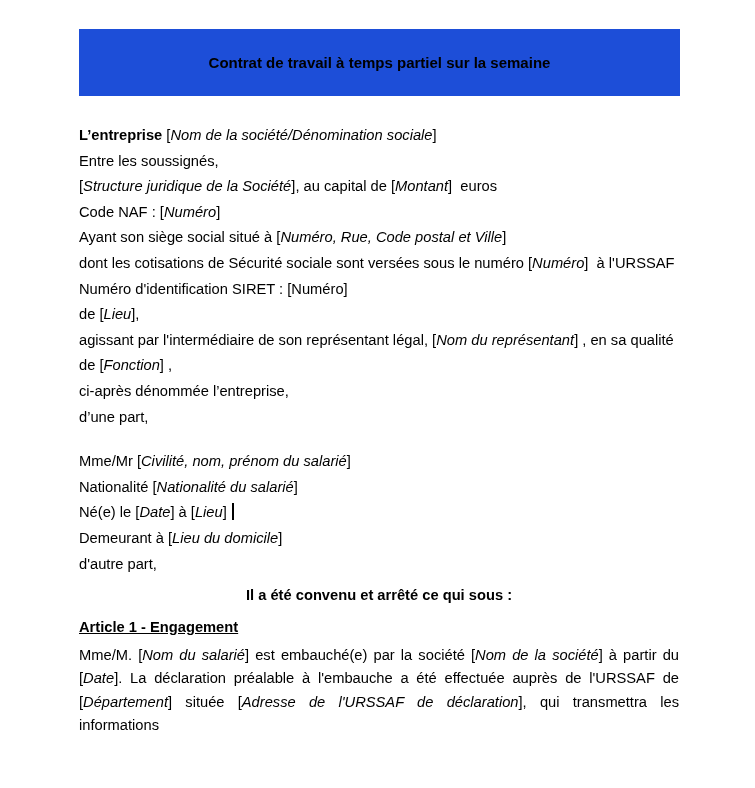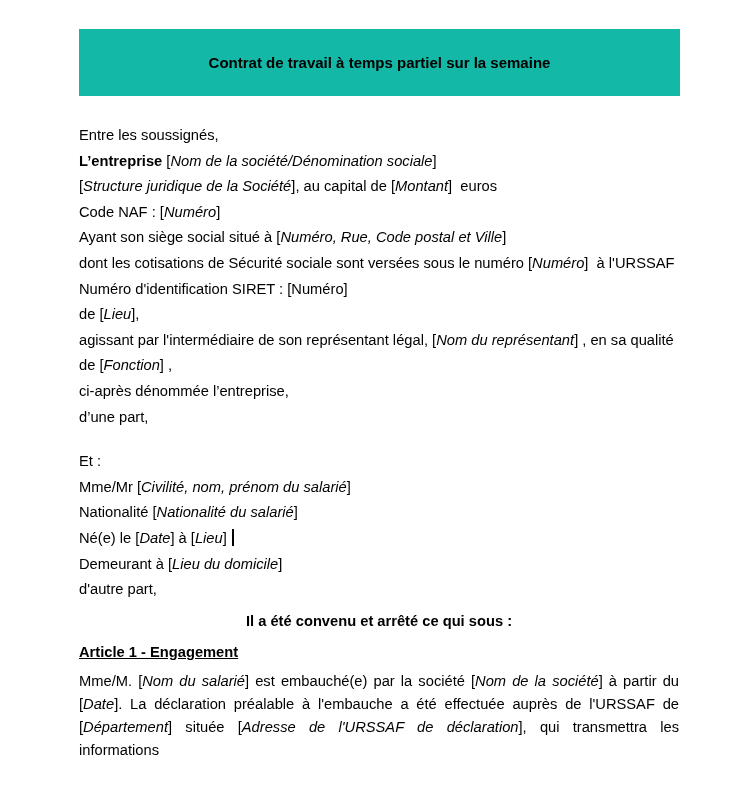--- a/index.html
+++ b/index.html
@@ -62,38 +62,37 @@
     height: 17px;
     background: #000000;
     vertical-align: -3px;
     margin-left: 1px;
   }
 </style>
 </head>
 <body>
 
 <div class="page">
-  <div class="banner" style="background: #14b8a6;">
+  <div class="banner" style="background: #1d4ed8;">
     <div class="banner-title">Contrat de travail à temps partiel sur la semaine</div>
   </div>
   <div class="doc-body">
+      <div class="line align-left variant-paragraph"><span class="run-bold">L’entreprise</span><span class="run-regular"> [</span><span class="run-italic">Nom de la société/Dénomination sociale</span><span class="run-regular">]</span></div>
       <div class="line align-left variant-paragraph"><span class="run-regular">Entre les soussignés,</span></div>
-      <div class="line align-left variant-paragraph"><span class="run-bold">L’entreprise</span><span class="run-regular"> [</span><span class="run-italic">Nom de la société/Dénomination sociale</span><span class="run-regular">]</span></div>
       <div class="line align-left variant-paragraph"><span class="run-regular">[</span><span class="run-italic">Structure juridique de la Société</span><span class="run-regular">], au capital de [</span><span class="run-italic">Montant</span><span class="run-regular">]  euros</span></div>
       <div class="line align-left variant-paragraph"><span class="run-regular">Code NAF : [</span><span class="run-italic">Numéro</span><span class="run-regular">]</span></div>
       <div class="line align-left variant-paragraph"><span class="run-regular">Ayant son siège social situé à [</span><span class="run-italic">Numéro, Rue, Code postal et Ville</span><span class="run-regular">]</span></div>
       <div class="line align-left variant-paragraph"><span class="run-regular">dont les cotisations de Sécurité sociale sont versées sous le numéro [</span><span class="run-italic">Numéro</span><span class="run-regular">]  à l'URSSAF</span></div>
       <div class="line align-left variant-paragraph"><span class="run-regular">Numéro d'identification SIRET : [Numéro]</span></div>
       <div class="line align-left variant-paragraph"><span class="run-regular">de [</span><span class="run-italic">Lieu</span><span class="run-regular">],</span></div>
       <div class="line align-left variant-paragraph"><span class="run-regular">agissant par l'intermédiaire de son représentant légal, [</span><span class="run-italic">Nom du représentant</span><span class="run-regular">] , en sa qualité</span></div>
       <div class="line align-left variant-paragraph"><span class="run-regular">de [</span><span class="run-italic">Fonction</span><span class="run-regular">] ,</span></div>
       <div class="line align-left variant-paragraph"><span class="run-regular">ci-après dénommée l’entreprise,</span></div>
       <div class="line align-left variant-paragraph"><span class="run-regular">d’une part,</span></div>
       <div class="line align-left variant-blank"></div>
-      <div class="line align-left variant-paragraph"><span class="run-regular">Et :</span></div>
       <div class="line align-left variant-paragraph"><span class="run-regular">Mme/Mr [</span><span class="run-italic">Civilité, nom, prénom du salarié</span><span class="run-regular">]</span></div>
       <div class="line align-left variant-paragraph"><span class="run-regular">Nationalité [</span><span class="run-italic">Nationalité du salarié</span><span class="run-regular">]</span></div>
       <div class="line align-left variant-paragraph"><span class="run-regular">Né(e) le [</span><span class="run-italic">Date</span><span class="run-regular">] à [</span><span class="run-italic">Lieu</span><span class="run-regular">] </span><span class="caret"></span></div>
       <div class="line align-left variant-paragraph"><span class="run-regular">Demeurant à [</span><span class="run-italic">Lieu du domicile</span><span class="run-regular">]</span></div>
       <div class="line align-left variant-paragraph"><span class="run-regular">d'autre part,</span></div>
       <div class="line align-center variant-heading-center"><span class="run-bold">Il a été convenu et arrêté ce qui sous :</span></div>
       <div class="line align-left variant-heading-article"><span class="run-bold-underline">Article 1 - Engagement</span></div>
       <div class="line align-justify variant-paragraph"><span class="run-regular">Mme/M. [</span><span class="run-italic">Nom du salarié</span><span class="run-regular">] est embauché(e) par la société [</span><span class="run-italic">Nom de la société</span><span class="run-regular">] à partir du [</span><span class="run-italic">Date</span><span class="run-regular">]. La déclaration préalable à l'embauche a été effectuée auprès de l'URSSAF de [</span><span class="run-italic">Département</span><span class="run-regular">] située [</span><span class="run-italic">Adresse de l'URSSAF de déclaration</span><span class="run-regular">], qui transmettra les informations</span></div>
     </div>
 </div>

